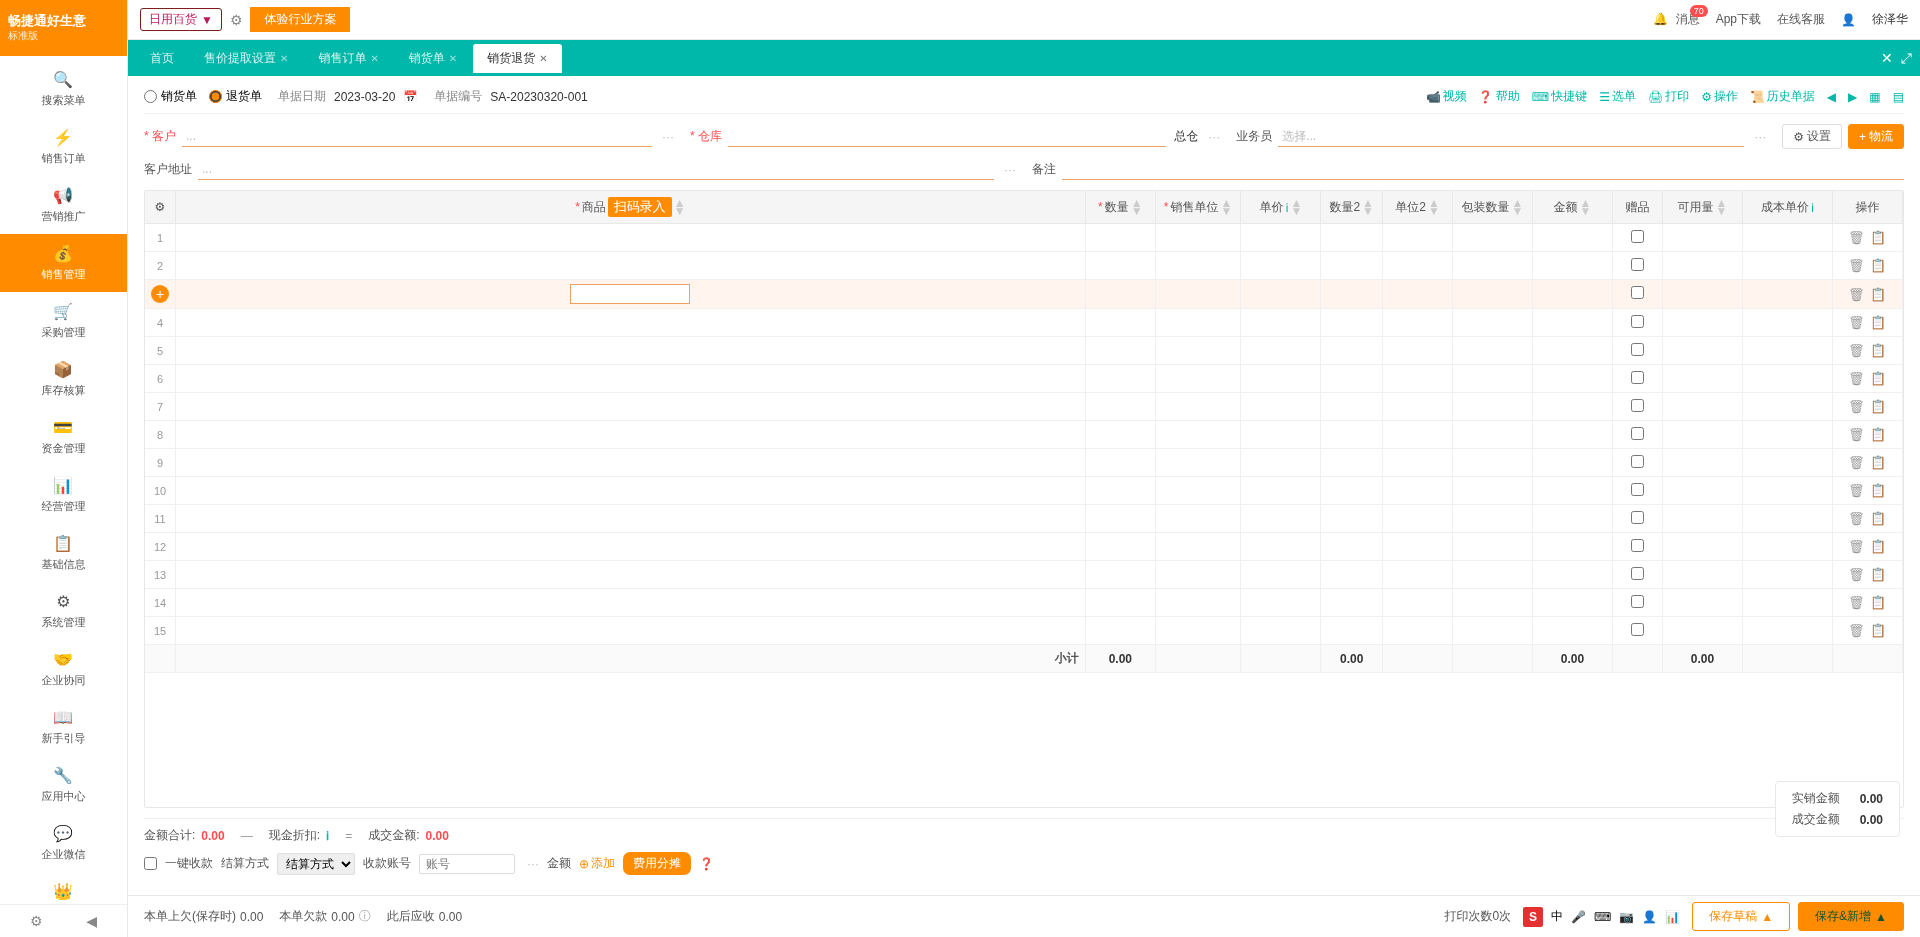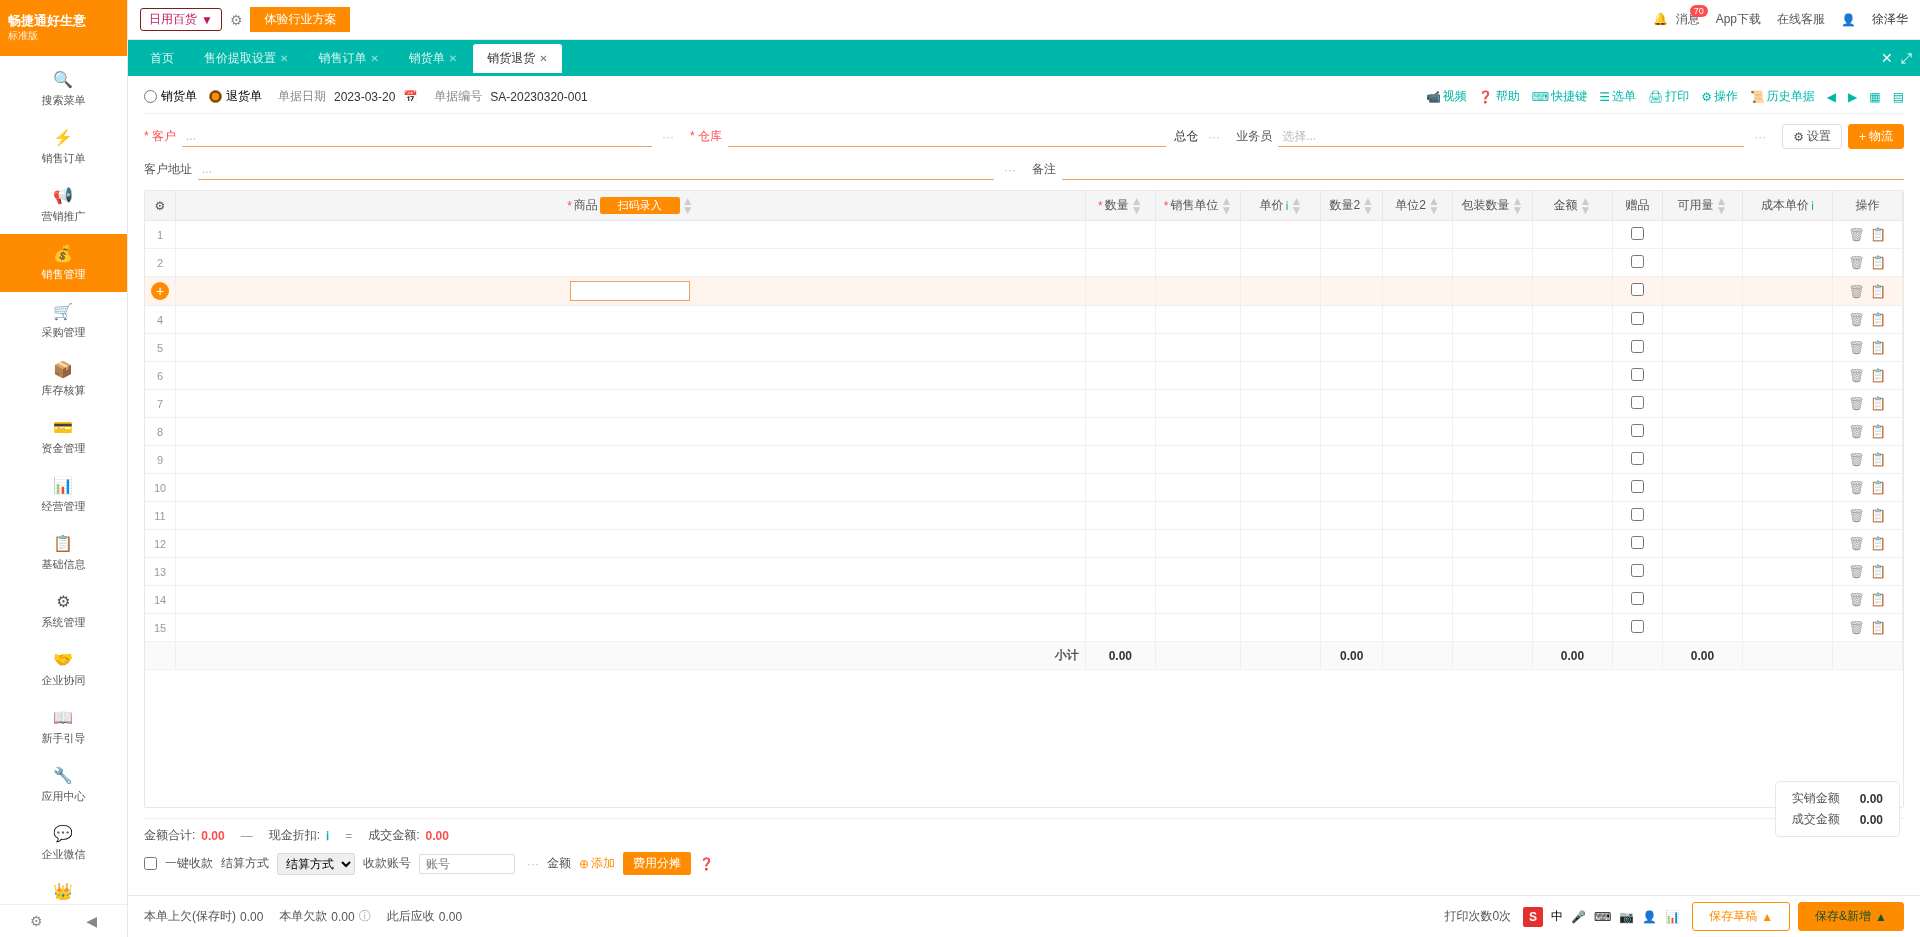--- a/index.html
+++ b/index.html
@@ -74,37 +74,37 @@
     thead tr { background: #f5f5f5; }
     thead th { padding: 6px 8px; text-align: center; font-weight: normal; color: #555; border-right: 1px solid #e8e8e8; border-bottom: 1px solid #e8e8e8; white-space: nowrap; font-size: 12px; position: relative; }
     tbody td { padding: 4px 6px; text-align: center; border-right: 1px solid #f0f0f0; border-bottom: 1px solid #f0f0f0; height: 28px; color: #333; font-size: 12px; }
     .row-num { color: #999; font-size: 11px; }
     .row-active { background: #fff5ee; }
     .add-btn { background: #ff8c00; color: #fff; border: none; border-radius: 50%; width: 18px; height: 18px; cursor: pointer; font-size: 14px; line-height: 16px; display: flex; align-items: center; justify-content: center; margin: 0 auto; }
     .checkbox-cell { text-align: center; }
     .checkbox-cell input { accent-color: #00b8a9; }
     .action-icons { display: flex; gap: 6px; justify-content: center; }
     .action-icon { cursor: pointer; color: #999; font-size: 13px; }
-    .scan-btn { background: #ff8c00; color: #fff; border: none; border-radius: 2px; padding: 1px 18px; font-size: 11px; cursor: pointer; }
+    .scan-btn { background: #ff8c00; color: #fff; border: none; border-radius: 2px; padding: 1px 6px; font-size: 13px; cursor: pointer; }
     .footer-row td { background: #fafafa; font-weight: bold; color: #333; border-top: 1px solid #e0e0e0; }
 
     
     .bottom-form { padding: 8px 0; border-top: 1px solid #f0f0f0; display: flex; flex-direction: column; gap: 8px; }
     .amount-row { display: flex; align-items: center; gap: 16px; }
     .amount-item { display: flex; align-items: center; gap: 6px; }
     .amount-item label { color: #555; }
     .amount-item span { color: #ff4d4f; font-weight: bold; }
     .amount-sep { color: #999; }
     .payment-row { display: flex; align-items: center; gap: 8px; }
     .payment-row label { color: #555; }
     .checkbox-small { accent-color: #ff8c00; }
     .select-sm { border: 1px solid #ddd; border-radius: 2px; padding: 2px 4px; outline: none; font-size: 12px; }
     .input-sm { border: 1px solid #ddd; border-radius: 2px; padding: 2px 6px; width: 96px; outline: none; font-size: 12px; }
     .add-link { color: #ff8c00; cursor: pointer; display: flex; align-items: center; gap: 2px; }
-    .btn-expense { background: #ff8c00; color: #fff; border: none; border-radius: 2px; padding: 3px 10px; cursor: pointer; font-size: 12px; }
+    .btn-expense { background: #ff8c00; color: #fff; border: none; border-radius: 7px; padding: 3px 10px; cursor: pointer; font-size: 12px; }
     .btn-question { color: #999; cursor: pointer; }
 
     
     .page-footer { height: 42px; background: #fff; border-top: 1px solid #e8e8e8; display: flex; align-items: center; padding: 0 16px; justify-content: space-between; }
     .footer-info { display: flex; align-items: center; gap: 16px; color: #555; font-size: 12px; }
     .footer-info span { display: flex; align-items: center; gap: 4px; }
     .footer-actions { display: flex; align-items: center; gap: 8px; }
     .btn-save-draft { background: #fff; border: 1px solid #ff8c00; color: #ff8c00; border-radius: 3px; padding: 5px 16px; cursor: pointer; font-size: 12px; display: flex; align-items: center; gap: 4px; }
     .btn-save-new { background: #ff8c00; border: 1px solid #ff8c00; color: #14532d; border-radius: 3px; padding: 5px 16px; cursor: pointer; font-size: 12px; display: flex; align-items: center; gap: 4px; }
     .print-info { color: #555; font-size: 12px; }

